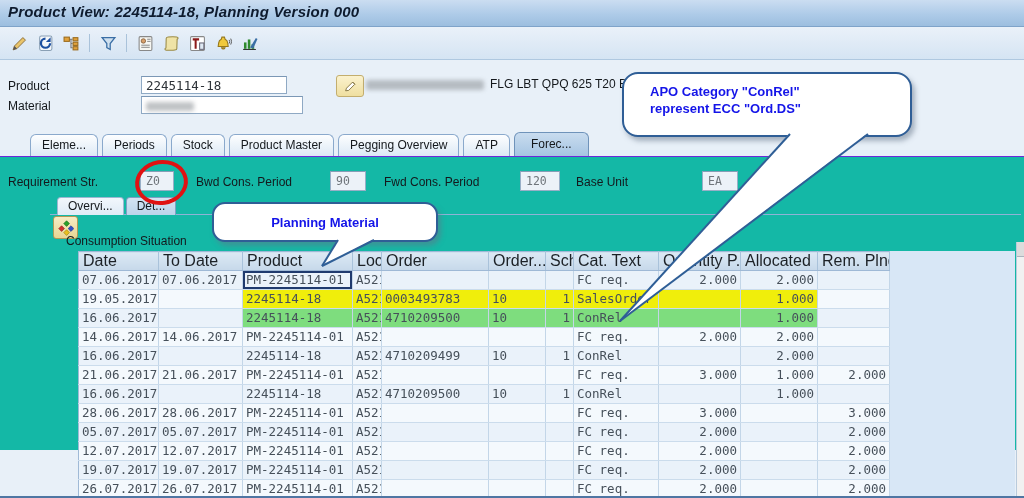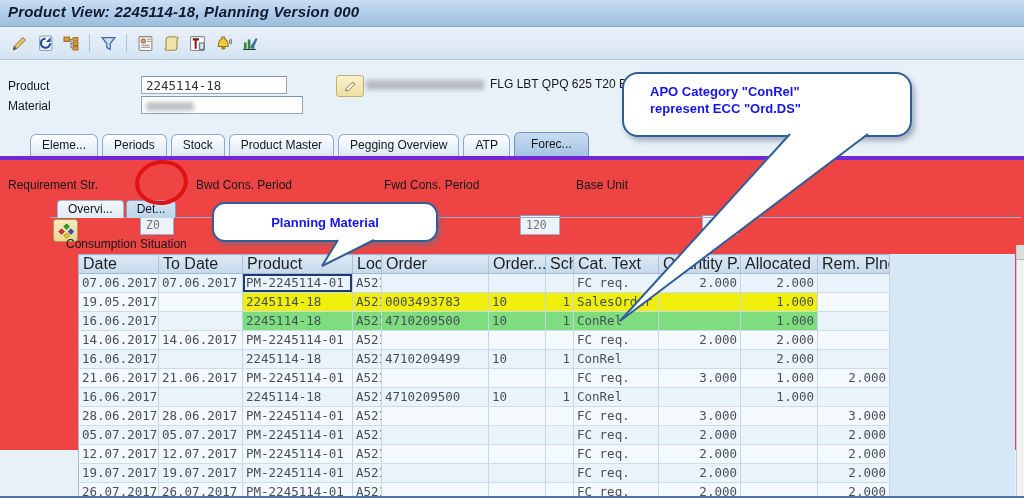--- a/index.html
+++ b/index.html
@@ -32,27 +32,27 @@
 
   
   .tabstrip{position:absolute;left:30px;top:134px;height:22px;display:flex;align-items:flex-end;z-index:3;}
   .tab{height:22px;line-height:21px;padding:0 11px;font-size:12px;color:#14181c;cursor:pointer;
     background:linear-gradient(180deg,#FDFEFF,#DCE9F5);border:1px solid #8AA9CC;border-bottom:none;
     border-radius:6px 6px 0 0;margin-right:4px;white-space:nowrap;box-sizing:border-box;}
   .tab.active{height:24px;line-height:23px;background:linear-gradient(180deg,#C9DCEF,#A6C5E2);
     border-color:#6F93BA;padding:0 16px;}
 
   
-  .panel{position:absolute;left:0;top:156px;width:1024px;height:294px;background:#ef4444;
-    border-top:4px solid #6d28d9;box-sizing:border-box;}
+  .panel{position:absolute;left:0;top:156px;width:1024px;height:294px;background:#14b8a6;
+    border-top:1px solid #6d28d9;box-sizing:border-box;}
 
   .fld-label{position:absolute;font-size:12px;color:#14181c;top:18px;}
   .rofield{position:absolute;top:14px;height:20px;box-sizing:border-box;background:#ECF2F8;
     border:1px solid #98AFC7;border-top-color:#869DB6;color:#6F757B;
-    font-family:"DejaVu Sans Mono",monospace;font-size:11.5px;line-height:18px;padding-left:5px;margin-top:41px;}
+    font-family:"DejaVu Sans Mono",monospace;font-size:11.5px;line-height:18px;padding-left:5px;}
 
   
   .subtabs{position:absolute;left:57px;top:40px;height:17px;display:flex;z-index:2;}
   .subtab{height:17px;line-height:16px;font-size:12px;color:#14181c;padding:0 10px;margin-right:2px;
     background:linear-gradient(180deg,#F2F7FC,#DFEBF6);border:1px solid #9DB7D2;border-bottom:none;
     border-radius:4px 4px 0 0;cursor:pointer;white-space:nowrap;}
   .subtab.active{background:linear-gradient(180deg,#D4E4F3,#BCD4EA);border-color:#7E9FC4;}
   .subtab-line{position:absolute;left:50px;top:57px;width:971px;height:1px;background:#8FB2D6;}
 
   .viewswitch-btn{position:absolute;left:53px;top:59px;width:23px;height:21px;

